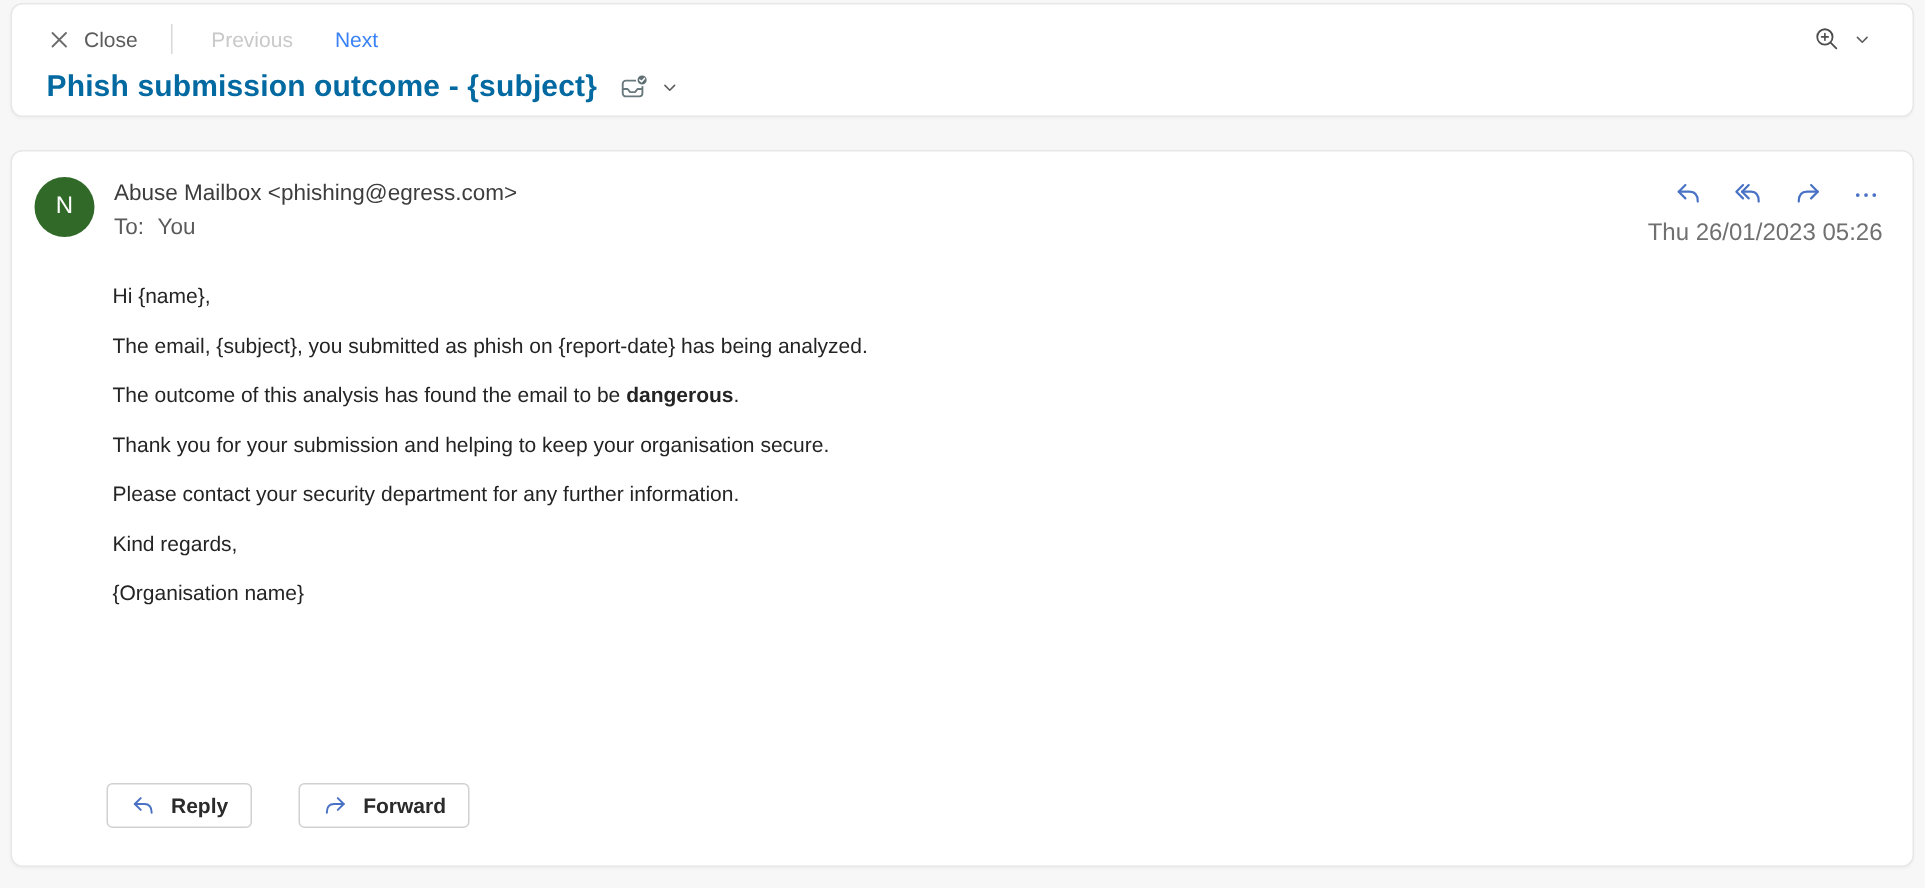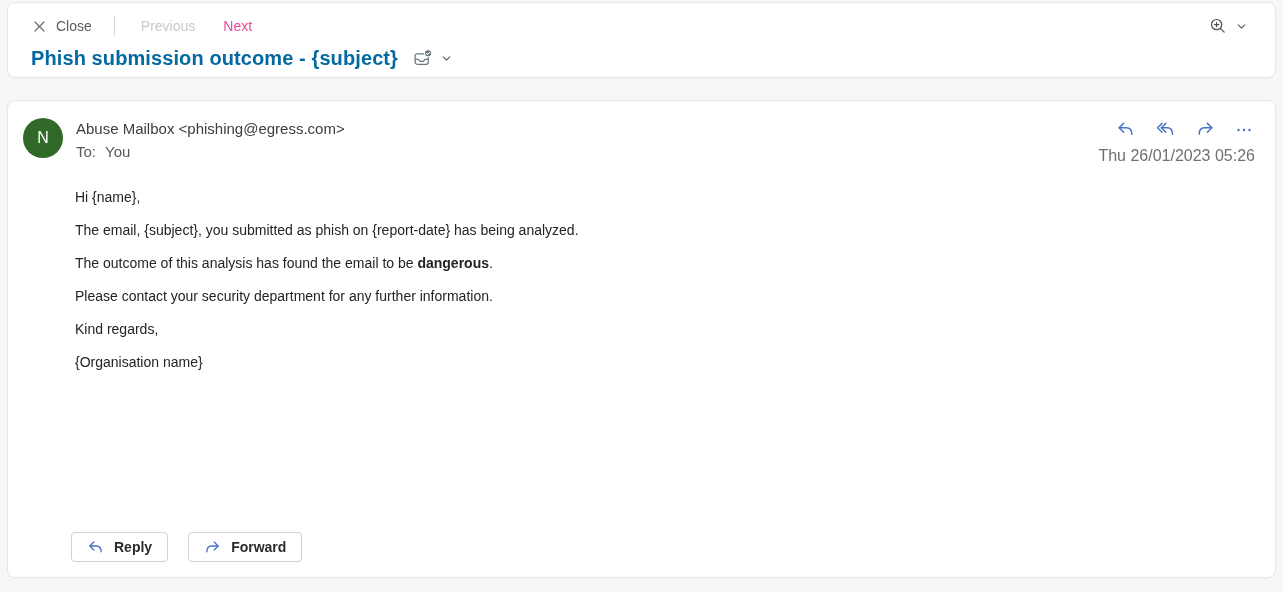--- a/index.html
+++ b/index.html
@@ -30,21 +30,21 @@
     background: none; border: none;
     font-family: inherit; font-size: 14px;
     cursor: pointer;
   }
   .close-btn { color: #5c5c5c; }
   .toolbar-divider {
     width: 1px; height: 20px; background: #d8d8d8;
     margin: 0 26px 0 22px;
   }
   .prev-btn { color: #c9c9c9; margin-right: 28px; cursor: default; }
-  .next-btn { color: #ec4899; text-align: center; }
+  .next-btn { color: #3b82f6; text-align: center; }
   .toolbar-spacer { flex: 1; }
   .zoom-group { display: flex; align-items: center; gap: 9px; background: none; border: none; cursor: pointer; padding-right: 14px; }
   .subject-row {
     display: flex; align-items: center; gap: 14px;
     padding: 8px 24px 0 23px;
   }
   .subject-title {
     font-size: 20px; font-weight: 700; color: #0369a1;
     letter-spacing: 0.1px;
   }
@@ -69,22 +69,22 @@
   .header-right { flex: none; text-align: right; padding-top: 3px; }
   .header-icons { display: flex; align-items: center; gap: 21px; justify-content: flex-end; padding-right: 3px; }
   .icon-btn { background: none; border: none; cursor: pointer; display: flex; align-items: center; }
   .timestamp { font-size: 16px; color: #707070; margin-top: 9px; white-space: nowrap; }
 
   .email-body { padding: 22px 40px 0 67px; }
   .email-body p { font-size: 14px; line-height: 20px; color: #242424; margin-bottom: 13px; }
   .email-body b { font-weight: 700; }
 
   .footer-actions {
-    position: absolute; left: 63px; bottom: 15px;
-    display: flex; gap: 20px;
+    position: absolute; left: 63px; bottom: 25px;
+    display: flex; gap: 31px;
   }
   .action-btn {
     display: flex; align-items: center; gap: 10px;
     height: 30px; padding: 0 15px;
     background: #ffffff;
     border: 1px solid #d1d1d1; border-radius: 4px;
     font-family: inherit; font-size: 14px; font-weight: 700; color: #2b2b2b;
     cursor: pointer;
   }
   svg { display: block; }
@@ -195,20 +195,21 @@
         </button>
       </div>
       <div class="timestamp">Thu 26/01/2023 05:26</div>
     </div>
   </div>
 
   <div class="email-body">
     <p>Hi {name},</p>
     <p>The email, {subject}, you submitted as phish on {report-date} has being analyzed.</p>
     <p><span>The outcome of this analysis has found the email to be </span><b>dangerous</b><span>.</span></p>
+    <p>Thank you for your submission and helping to keep your organisation secure.</p>
     <p>Please contact your security department for any further information.</p>
     <p>Kind regards,</p>
     <p>{Organisation name}</p>
   </div>
 
   <div class="footer-actions">
     <button class="action-btn">
       <span>
         <svg width="17" height="15" viewBox="0 0 18 16">
           <path d="M7.2 2.2 L3 6.4 L7.2 10.6" fill="none" stroke="#4a72c4" stroke-width="1.4" stroke-linecap="round" stroke-linejoin="round"></path>

